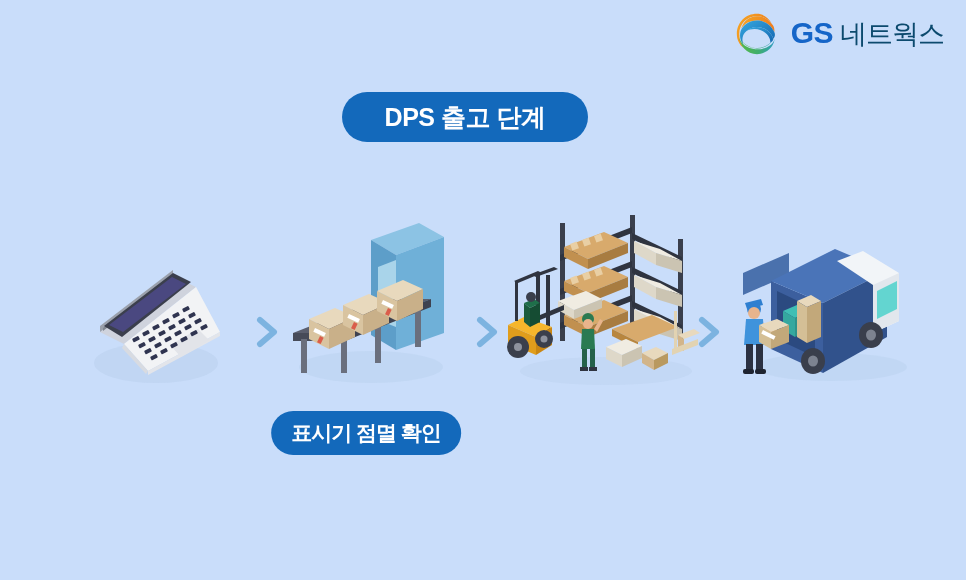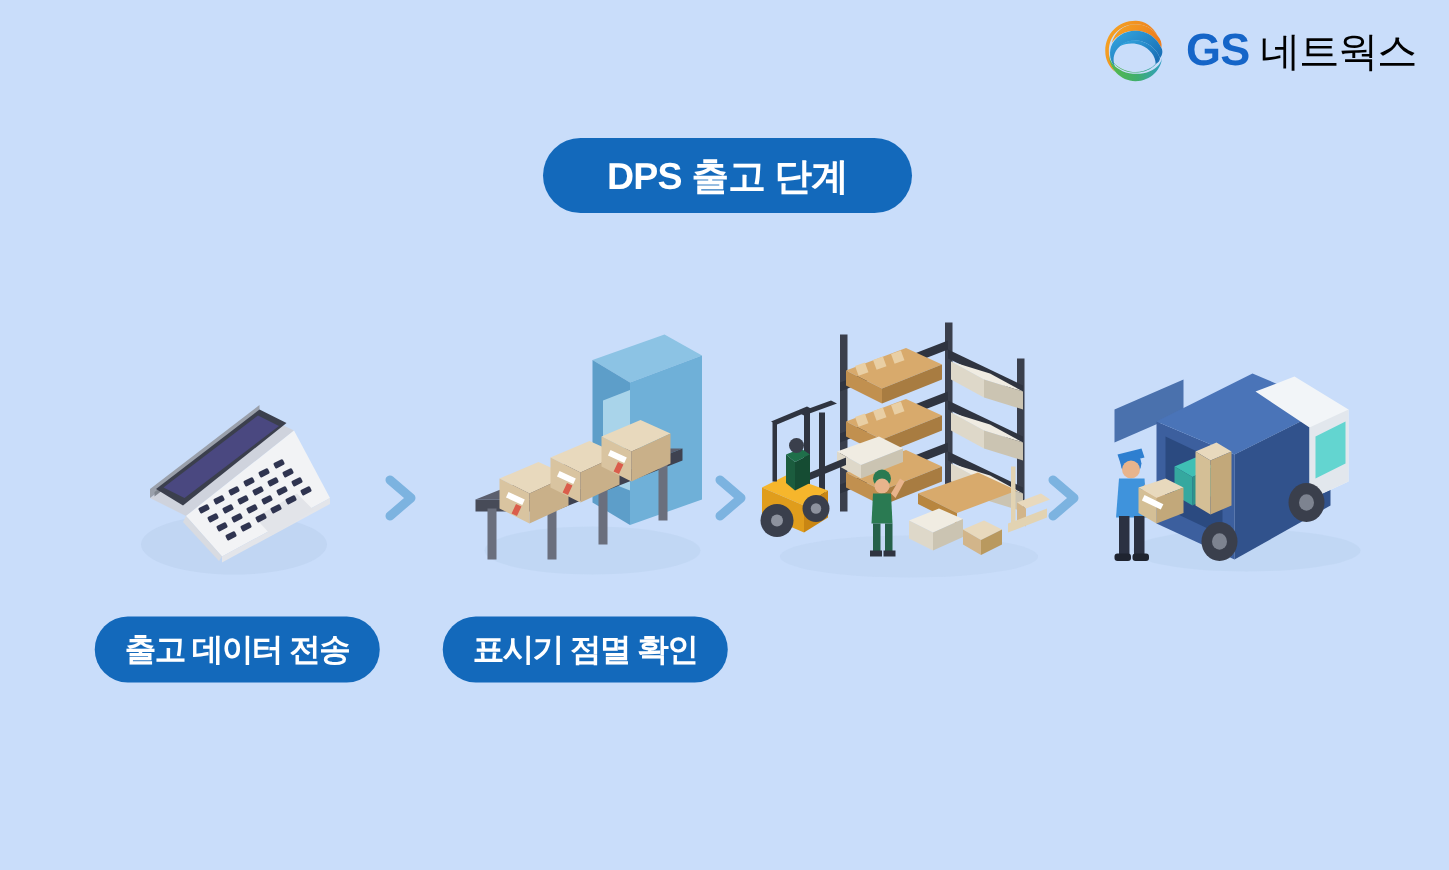--- a/index.html
+++ b/index.html
@@ -16,27 +16,27 @@
     position:absolute; top:10px; right:22px;
     display:flex; align-items:center; gap:10px;
   }
   .brand-mark { width:48px; height:48px; }
   .brand-text { display:flex; align-items:baseline; gap:7px; }
   .brand-gs {
     font-size:30px; font-weight:bold; color:#1565c8;
     letter-spacing:-0.5px;
   }
   .brand-kr {
-    font-size:27px; font-weight:500; color:#000000;
+    font-size:27px; font-weight:500; color:#0c4a6e;
     letter-spacing:-1px;
   }
 
   
   .title-badge {
-    position:absolute; left:362px; top:92px;
+    position:absolute; left:342px; top:92px;
     width:246px; height:50px;
     background:#1369bb;
     border-radius:25px;
     display:flex; align-items:center; justify-content:center;
     color:#ffffff; font-size:25px; font-weight:bold;
     letter-spacing:-0.5px;
   }
 
   
   .flow {
@@ -146,30 +146,29 @@
           <rect x="116" y="81" width="7" height="4" rx="1" transform="rotate(-27 116 81)"></rect>
           <rect x="72" y="117" width="7" height="4" rx="1" transform="rotate(-27 72 117)"></rect>
           <rect x="82" y="111" width="7" height="4" rx="1" transform="rotate(-27 82 111)"></rect>
           <rect x="92" y="105" width="7" height="4" rx="1" transform="rotate(-27 92 105)"></rect>
           <rect x="102" y="99" width="7" height="4" rx="1" transform="rotate(-27 102 99)"></rect>
           <rect x="112" y="93" width="7" height="4" rx="1" transform="rotate(-27 112 93)"></rect>
           <rect x="122" y="87" width="7" height="4" rx="1" transform="rotate(-27 122 87)"></rect>
         </g>
       </svg>
     </div>
-    <div class="step-pill">출고 데이터 전송</div>
   </div>
 
   <div class="chev" style="left:252px;">
     <svg width="30" height="34" viewBox="0 0 30 34">
       <polyline points="8,5 22,17 8,29" fill="none" stroke="#7cb3e0" stroke-width="6" stroke-linecap="round" stroke-linejoin="round"></polyline>
     </svg>
   </div>
 
-  <div class="step" style="left:280px;">
+  <div class="step" style="left:256px;">
     <div class="step-art">
       <svg width="175" height="175" viewBox="0 0 175 175">
         <ellipse cx="92" cy="152" rx="72" ry="16" fill="#bdd3f0" opacity="0.6"></ellipse>
 
         <path d="M92 25 L140 8 L165 22 L117 40 Z" fill="#8cc3e4"></path>
         <path d="M92 25 L117 40 L117 135 L92 120 Z" fill="#5d9ec9"></path>
         <path d="M117 40 L165 22 L165 118 L117 135 Z" fill="#6fb0d8"></path>
         <path d="M99 52 L117 45 L117 112 L99 105 Z" fill="#a9d4ea"></path>
         <path d="M99 52 L117 45 L131 52 L113 60 Z" fill="#a9d4ea" opacity="0"></path>
 

